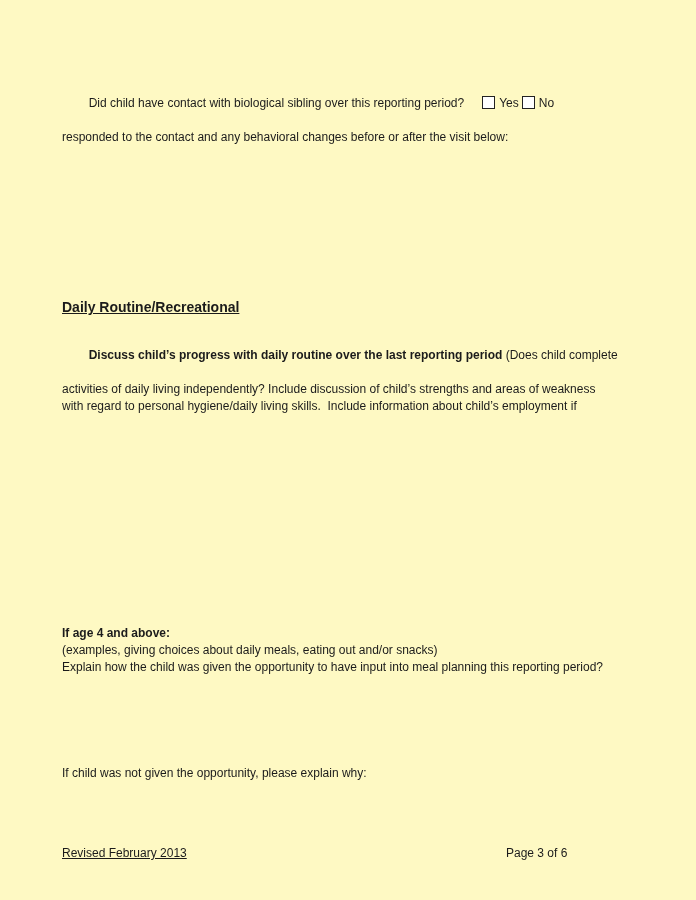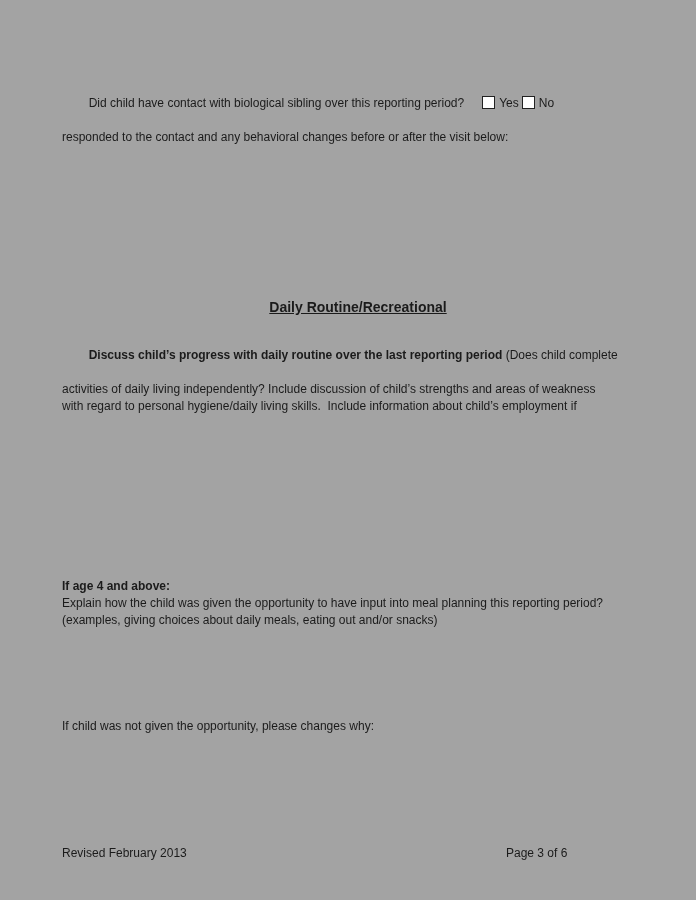--- a/index.html
+++ b/index.html
@@ -4,69 +4,69 @@
 <style>
   html, body {
     margin: 0;
     padding: 0;
     background: #ffffff;
   }
   .page {
     position: relative;
     width: 696px;
     height: 900px;
-    background: #a3a3a3;
+    background: #fef9c3;
     font-family: "Liberation Sans", "DejaVu Sans", sans-serif;
     color: #1b1b1b;
     font-size: 12px;
     line-height: 17px;
     overflow: hidden;
   }
   .content {
     position: absolute;
     top: 78px;
     left: 62px;
     width: 592px;
   }
   .line {
     white-space: pre-wrap;
   }
   .para { margin: 0; }
-  .bold { font-weight: bold; }
+  .bold { font-weight: bold; margin-top: 47px; }
   .checkbox {
     display: inline-block;
     width: 13px;
     height: 13px;
     border: 1px solid #222222;
     background: #ffffff;
     vertical-align: -2px;
     box-sizing: border-box;
   }
   .cb-first { margin-left: 18px; margin-right: 4px; }
   .cb-second { margin-left: 3px; margin-right: 4px; }
   .section-heading {
-    text-align: center;
     font-weight: bold;
     font-size: 14px;
     line-height: 18px;
     margin: 0;
   }
   .section-heading span { text-decoration: underline; }
   .answer-space { width: 100%; }
   .space-sibling-yes   { height: 97px; }
   .space-sibling-no    { height: 55px; }
   .space-after-heading { height: 14px; }
   .space-daily-routine { height: 163px; }
   .space-meal-planning { height: 89px; }
   .footer {
     position: absolute;
     top: 845px;
     left: 62px;
     width: 592px;
     font-size: 12px;
+    text-decoration: underline;
   }
   .footer .page-num {
     position: absolute;
     left: 444px;
     top: 0;
   }
 </style>
 </head>
 <body>
 
@@ -96,28 +96,28 @@
         <span class="bold">Discuss child’s progress with daily routine over the last reporting period</span><span> (Does child complete</span>
       </div>
       <div class="line">activities of daily living independently? Include discussion of child’s strengths and areas of weakness</div>
       <div class="line">with regard to personal hygiene/daily living skills.  Include information about child’s employment if</div>
     </div>
 
     <div class="answer-space space-daily-routine"></div>
 
     <div class="para">
       <div class="line bold">If age 4 and above:</div>
+      <div class="line">(examples, giving choices about daily meals, eating out and/or snacks)</div>
       <div class="line">Explain how the child was given the opportunity to have input into meal planning this reporting period?</div>
-      <div class="line">(examples, giving choices about daily meals, eating out and/or snacks)</div>
     </div>
 
     <div class="answer-space space-meal-planning"></div>
 
     <div class="para">
-      <div class="line">If child was not given the opportunity, please changes why:</div>
+      <div class="line">If child was not given the opportunity, please explain why:</div>
     </div>
 
   </div>
 
   <div class="footer">
     <span>Revised February 2013</span>
     <span class="page-num">Page 3 of 6</span>
   </div>
 </div>
 

